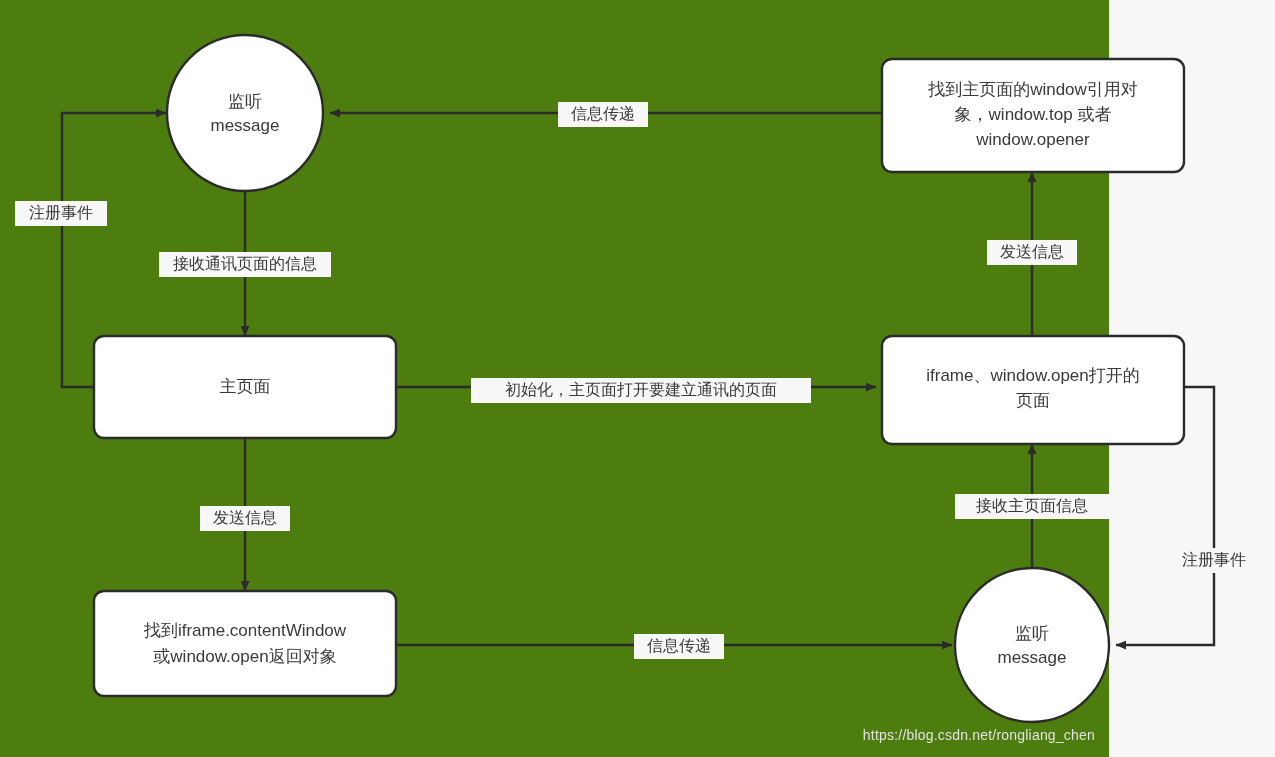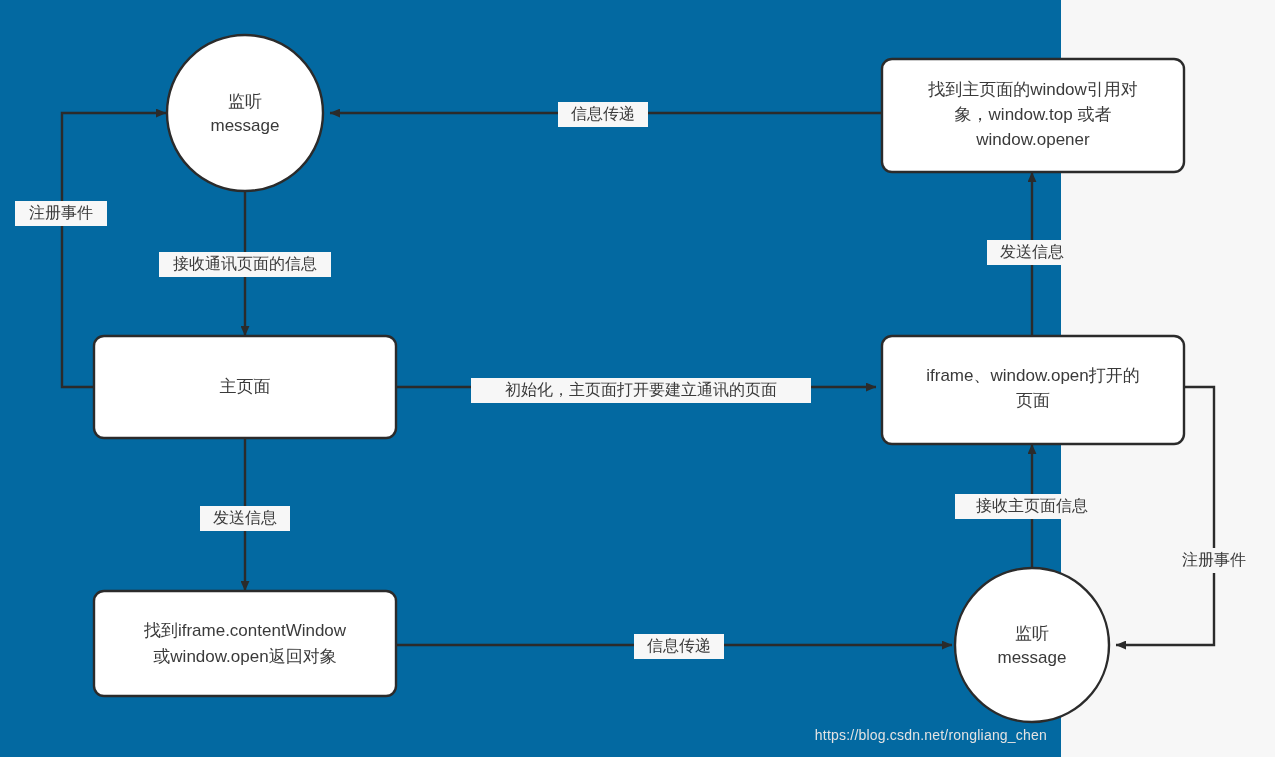--- a/index.html
+++ b/index.html
@@ -10,21 +10,22 @@
   body {
     width: 1275px;
     height: 757px;
     overflow: hidden;
     font-family: "Liberation Sans", "DejaVu Sans", sans-serif;
   }
   #diagram-root {
     position: relative;
     width: 1061px;
     height: 757px;
-    background: #0369a1;
+    background: #4d7c0f;
+    padding-left: 48px;
   }
   svg#flow {
     position: absolute;
     left: 0;
     top: 0;
     width: 1275px;
     height: 757px;
     display: block;
   }
   .node-shape {

